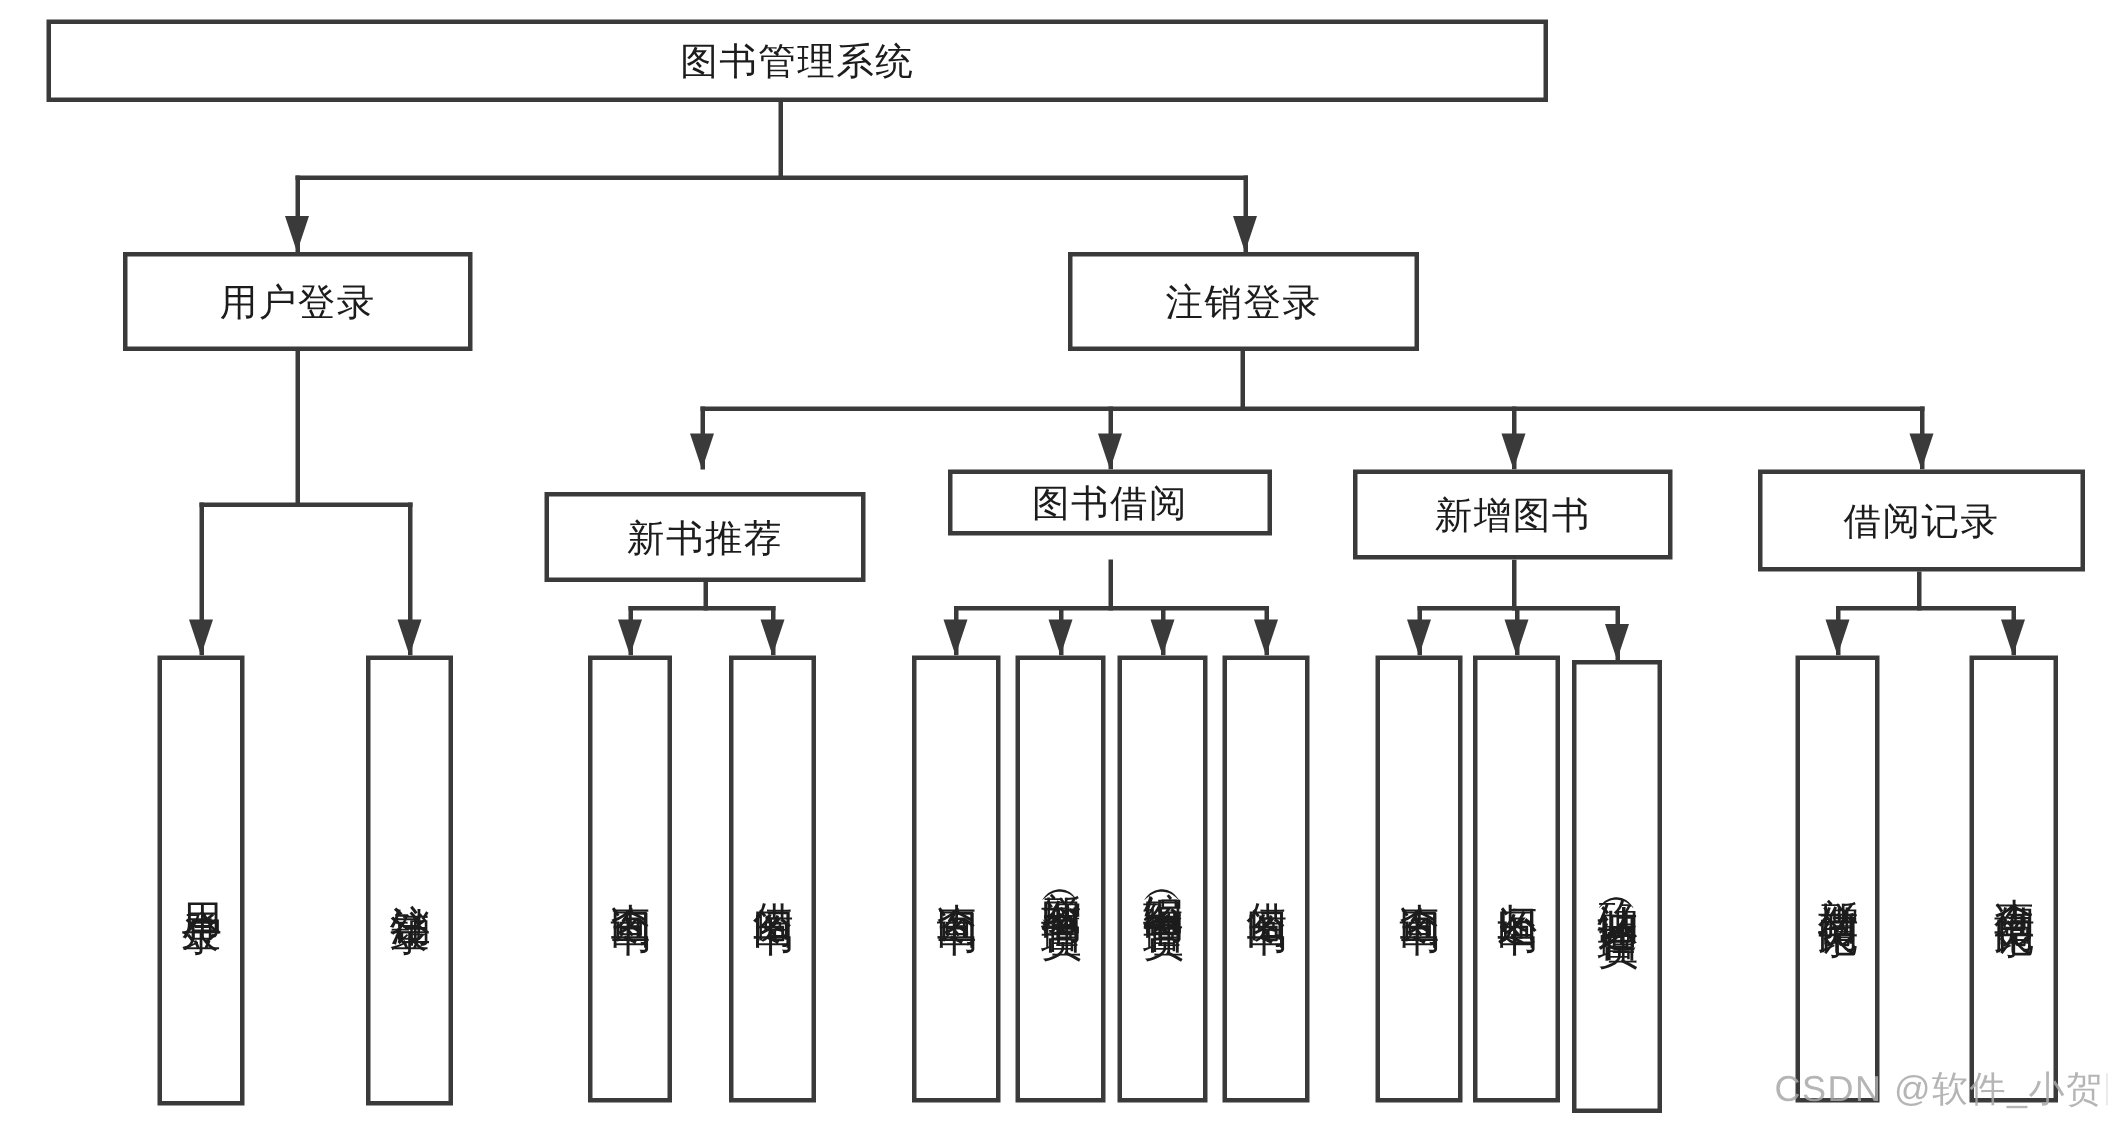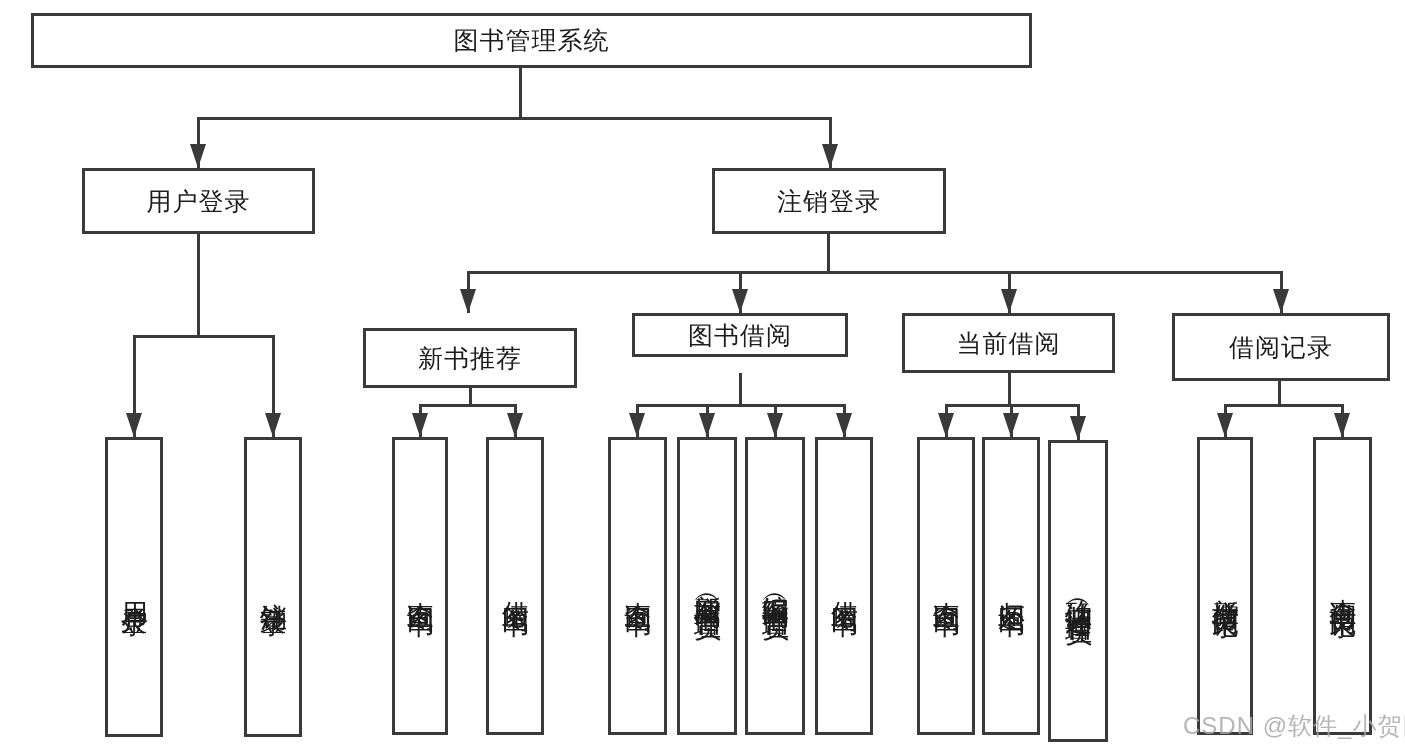--- a/index.html
+++ b/index.html
@@ -129,21 +129,21 @@
     <span class="lbl">注销登录</span>
   </div>
 
   <div class="box h" style="left:363px;top:328px;width:214px;height:60px">
     <span class="lbl">新书推荐</span>
   </div>
   <div class="box h" style="left:632px;top:313px;width:216px;height:44px">
     <span class="lbl">图书借阅</span>
   </div>
   <div class="box h" style="left:902px;top:313px;width:213px;height:60px">
-    <span class="lbl">当前借阅</span>
+    <span class="lbl">新增图书</span>
   </div>
   <div class="box h" style="left:1172px;top:313px;width:218px;height:68px">
     <span class="lbl">借阅记录</span>
   </div>
 
   <div class="box v" style="left:105px;top:437px;width:58px;height:300px">
     <span class="lbl">用户登录</span>
   </div>
   <div class="box v" style="left:244px;top:437px;width:58px;height:300px">
     <span class="lbl">注销登录</span>

